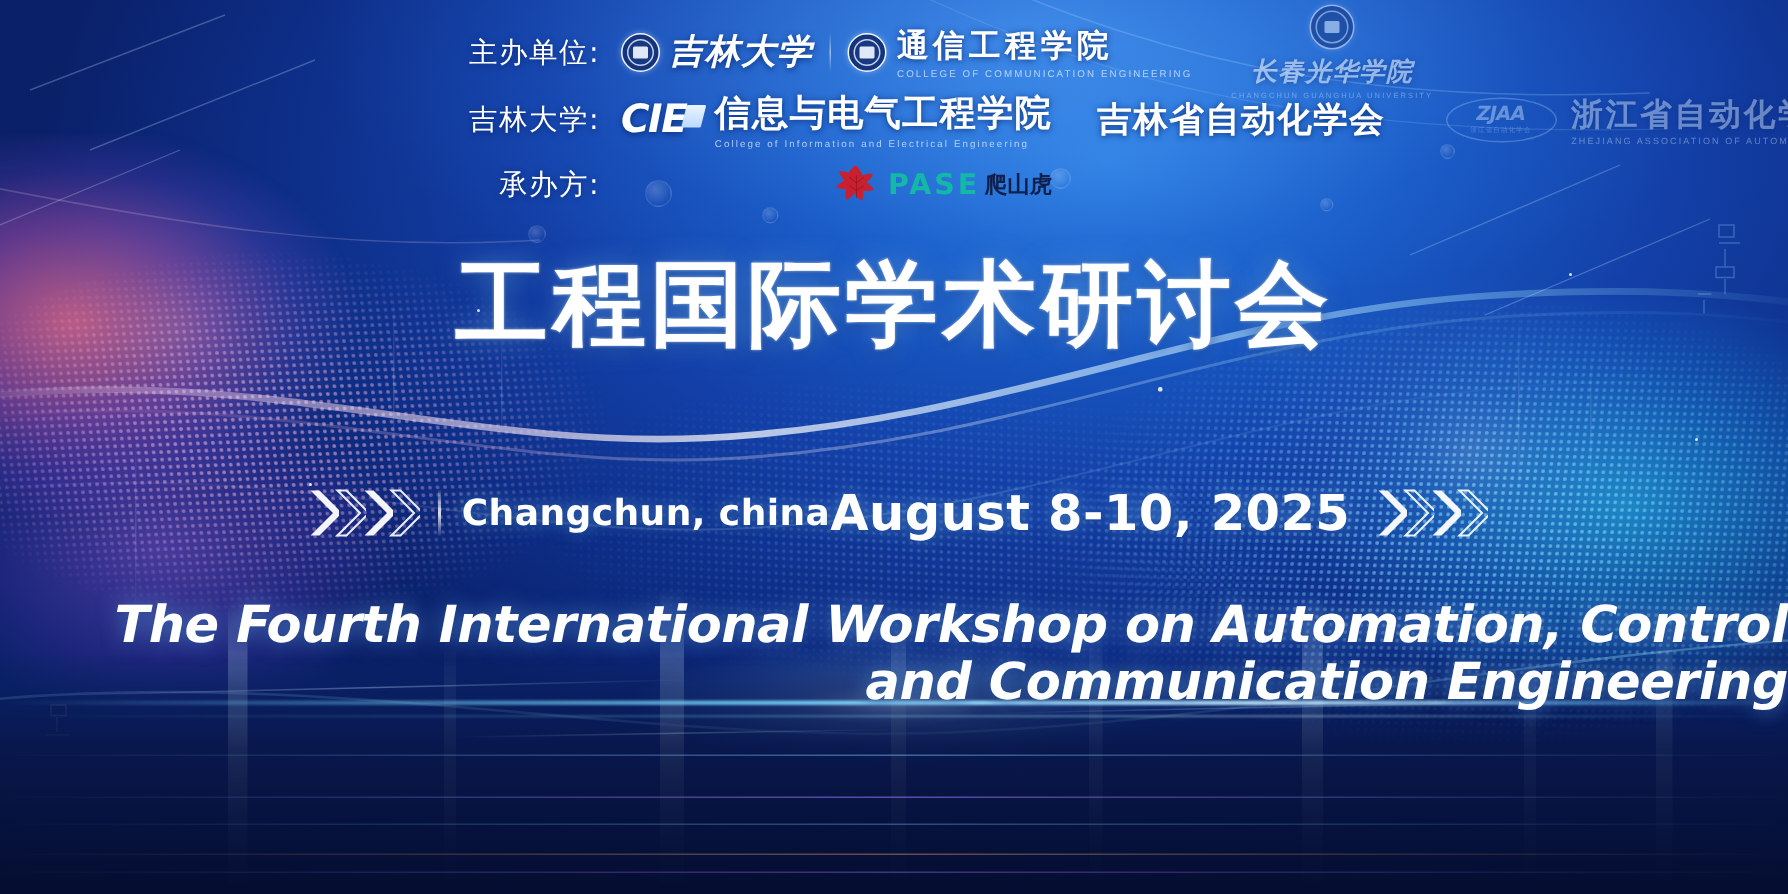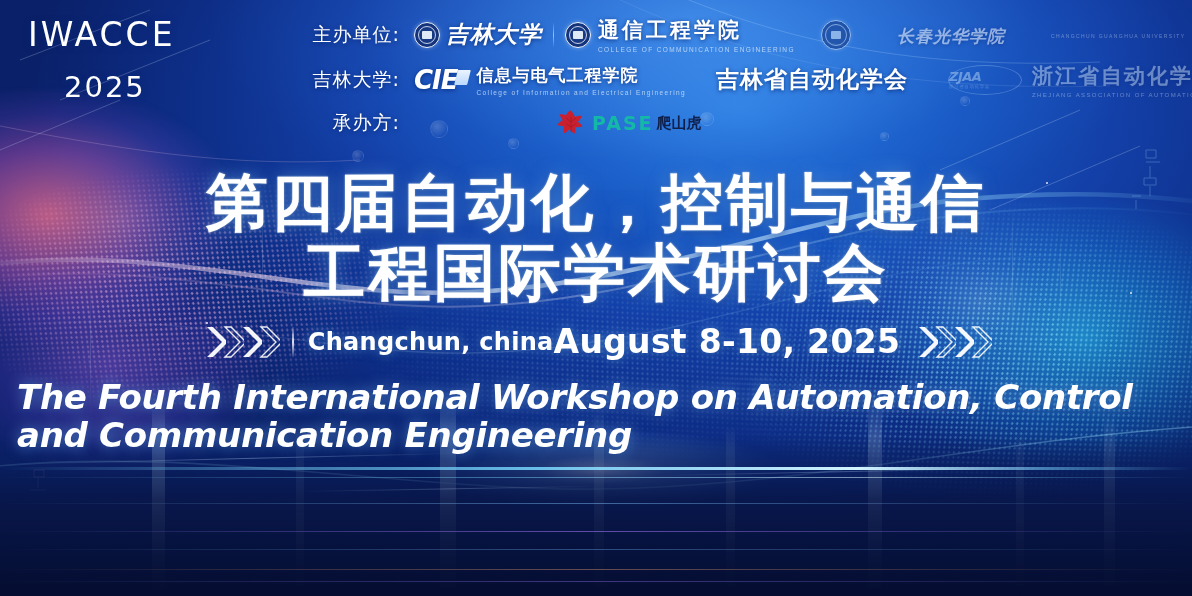--- a/index.html
+++ b/index.html
@@ -207,21 +207,21 @@
     margin-left: -2px; margin-bottom: 5px;
     background: linear-gradient(180deg, #eaf4ff, #bcd9ff);
     transform: skewX(-14deg);
     border-radius: 1px;
   }
 
   
   .zjaa-oval {
     width: 74px; height: 30px; border-radius: 50%;
     border: 1.3px solid rgba(185,220,255,.55);
-    display: flex; justify-content: center;
+    display: flex; align-items: center; justify-content: center;
     flex-direction: column;
     flex: 0 0 auto;
   }
   .zjaa-oval .zt {
     font-family: "DejaVu Sans", sans-serif;
     font-style: italic; font-weight: 700; font-size: 13px;
     color: rgba(215,238,255,.78); letter-spacing: -.5px; line-height: 1;
   }
   .zjaa-oval .zs {
     font-size: 4.5px; color: rgba(200,230,255,.55);
@@ -287,22 +287,22 @@
   }
   .date-text {
     font-family: "DejaVu Sans", "Liberation Sans", sans-serif;
     font-weight: 700; font-size: 33px; letter-spacing: .3px;
     color: #ffffff; white-space: nowrap; 
     text-shadow: 0 0 12px rgba(120,200,255,.55), 0 2px 8px rgba(0,30,110,.6);
   }
 
   
   #subtitle {
-    position: absolute; left: 0; right: 0; top: 378px;
-    text-align: left; z-index: 25; margin-left: 17px;
+    position: absolute; left: 0; right: 0; top: 398px;
+    text-align: right; z-index: 25;
   }
   .en-title {
     font-family: "DejaVu Sans", "Liberation Sans", sans-serif;
     font-style: italic; font-weight: 700;
     font-size: 34px; line-height: 38px;
     letter-spacing: -.3px;
     color: #ffffff;
     text-shadow: 0 0 14px rgba(130,200,255,.55), 0 2px 9px rgba(0,30,110,.6);
     white-space: nowrap;
   }
@@ -420,24 +420,20 @@
   <div class="floor-glowline" style="bottom:118px; height:1px; opacity:.55;"></div>
   <div class="floor-line" style="bottom:92px;  background:linear-gradient(90deg, rgba(90,170,255,0), rgba(130,200,255,.45), rgba(90,170,255,0));"></div>
   <div class="floor-line" style="bottom:64px;  background:linear-gradient(90deg, rgba(140,90,230,0), rgba(170,120,255,.55), rgba(120,90,230,0));"></div>
   <div class="floor-line" style="bottom:46px;  background:linear-gradient(90deg, rgba(90,170,255,0), rgba(120,190,255,.35), rgba(90,170,255,0));"></div>
   <div class="floor-line" style="bottom:26px;  background:linear-gradient(90deg, rgba(200,120,90,0), rgba(220,150,110,.45), rgba(200,120,90,0));"></div>
   <div class="floor-line" style="bottom:14px;  background:linear-gradient(90deg, rgba(120,80,200,0), rgba(150,110,240,.4), rgba(120,80,200,0));"></div>
   <div class="streak" style="left:40px;  bottom:132px; width:420px; transform:rotate(-1.4deg); opacity:.45;"></div>
   <div class="streak" style="left:660px; bottom:120px; width:360px; transform:rotate(-1.2deg); opacity:.38;"></div>
   <div class="streak" style="left:300px; bottom:104px; width:300px; transform:rotate(-1deg);   opacity:.3;"></div>
 
-  <div id="brand">
-    <div class="acronym">IWACCE</div>
-    <div class="year">2025</div>
-  </div>
 
   <div id="orgs">
 
     <div class="org-row r1">
       <div class="org-label">主办单位:</div>
       <div class="org-items">
 
         <div class="logo-unit">
           <div class="seal"></div>
           <div class="cn-name script" style="margin-left:6px;">吉林大学</div>
@@ -446,40 +442,40 @@
         <div class="divider-v"></div>
 
         <div class="logo-unit">
           <div class="seal"></div>
           <div class="stack" style="margin-left:7px;">
             <div class="cn-name">通信工程学院</div>
             <div class="en-sub">COLLEGE OF COMMUNICATION ENGINEERING</div>
           </div>
         </div>
 
-        <div class="logo-unit faint" style="flex-direction:row; align-items:center; margin-left:26px;gap:46px;">
+        <div class="logo-unit faint" style="flex-direction:column; align-items:center; margin-left:26px;">
           <div class="seal guanghua"></div>
           <div class="cn-name script" style="font-size:17px; margin-top:3px;">长春光华学院</div>
           <div class="en-sub" style="font-size:5px;">CHANGCHUN GUANGHUA UNIVERSITY</div>
         </div>
 
       </div>
     </div>
 
     <div class="org-row r2">
       <div class="org-label">吉林大学:</div>
       <div class="org-items">
 
         <div class="logo-unit">
           <div class="ciee">
             <span>CIE</span>
               <span class="bar"></span>
           </div>
           <div class="stack" style="margin-left:8px;">
-            <div class="cn-name" style="font-size:17px; letter-spacing:1px;">信息与电气工程学院</div>
+            <div class="cn-name" style="font-size:24px; letter-spacing:1px;">信息与电气工程学院</div>
             <div class="en-sub" style="text-transform:none;">College of Information and Electrical Engineering</div>
           </div>
         </div>
 
         <div class="cn-name" style="font-size:23px; letter-spacing:1px; margin-left:30px;">吉林省自动化学会</div>
 
         <div class="logo-unit faint" style="margin-left:40px;">
           <div class="zjaa-oval">
             <div class="zt">ZJAA</div>
             <div class="zs">浙江省自动化学会</div>
@@ -512,21 +508,20 @@
           </svg>
           <div class="pase-word">PASE</div>
           <div class="pase-cn">爬山虎</div>
         </div>
       </div>
     </div>
 
   </div>
 
   <div id="titleblock">
-    <div class="cn-title">第四届自动化，控制与通信</div>
     <div class="cn-title">工程国际学术研讨会</div>
   </div>
 
   <div id="locrow">
 
     <div class="chev-group left">
       <svg class="chev" viewBox="0 0 22 34">
         <path d="M3 2 L18 17 L3 32 L9 32 L24 17 L9 2 Z" fill="#ffffff" opacity="0.95"></path>
       </svg>
       <svg class="chev" viewBox="0 0 22 34">

